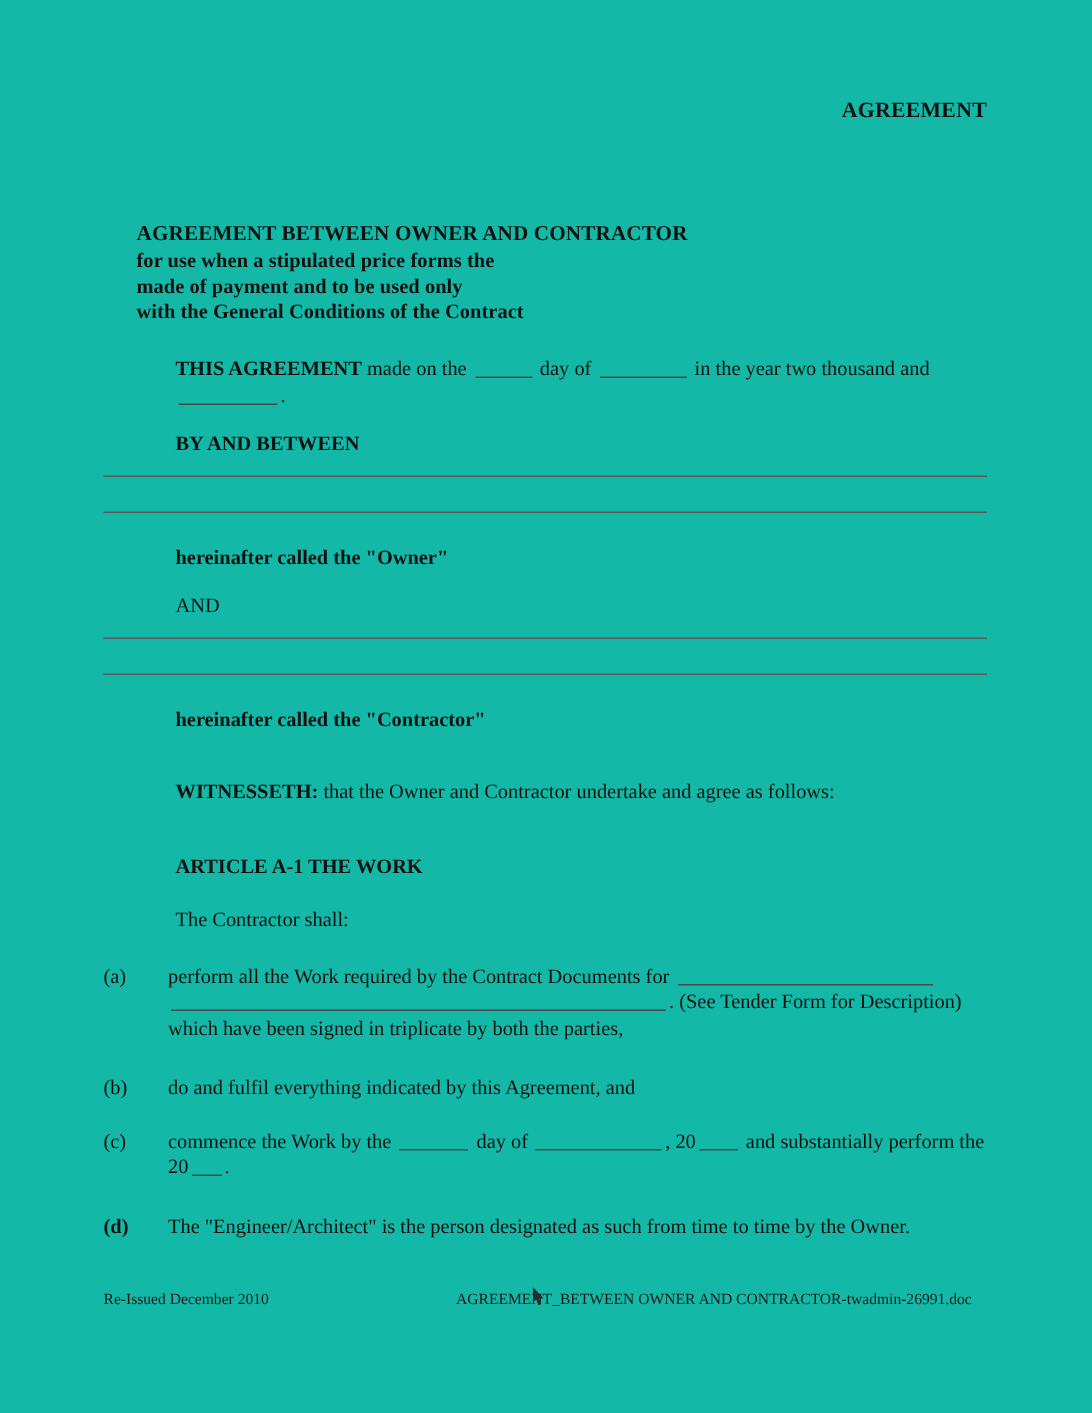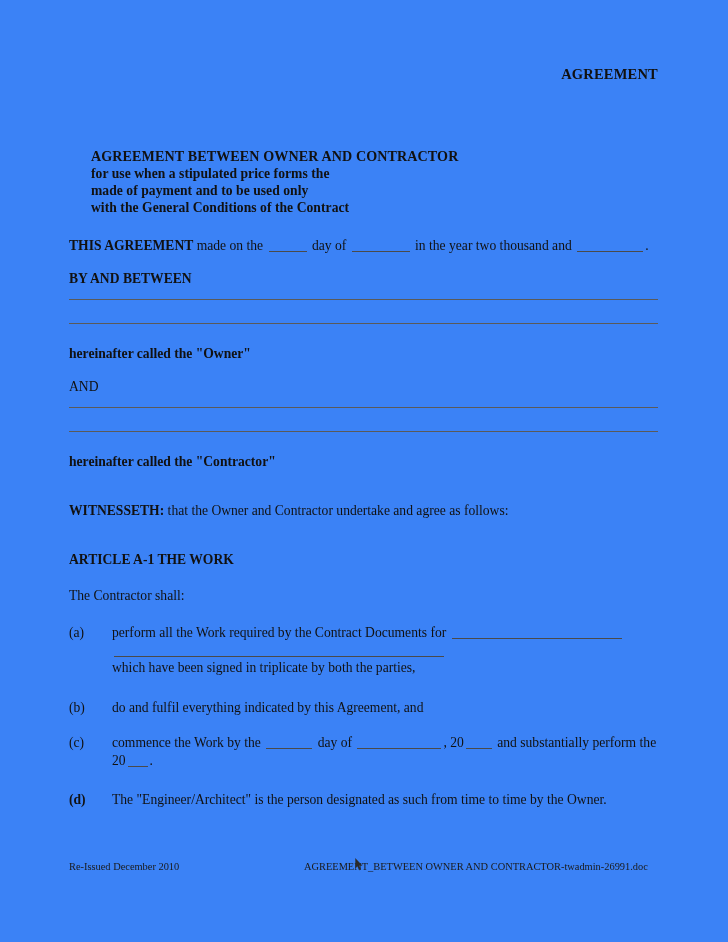--- a/index.html
+++ b/index.html
@@ -14,21 +14,21 @@
     overflow: hidden;
     font-family: "Liberation Serif", "DejaVu Serif", serif;
     color: #111111;
     -webkit-font-smoothing: antialiased;
   }
 
   .page {
     position: relative;
     width: 728px;
     height: 942px;
-    background: #3b82f6;
+    background: #14b8a6;
     box-sizing: border-box;
   }
 
   
   .running-head {
     position: absolute;
     top: 66px;
     left: 69px;
     width: 589px;
     text-align: right;
@@ -53,20 +53,21 @@
     margin-left: 22px;
   }
   .title-block .lead {
     font-size: 14.1px;
     letter-spacing: 0.1px;
   }
 
   .para {
     font-size: 13.6px;
     line-height: 17.5px;
+    margin-left: 48px;
   }
   .para b, .bold { font-weight: bold; }
 
   .sp-before-this   { height: 21px; }
   .sp-before-byand  { height: 15px; }
   .sp-before-rule1  { height: 12px; }
   .sp-before-owner  { height: 21px; }
   .sp-before-and    { height: 15px; }
   .sp-before-rule3  { height: 12px; }
   .sp-before-contr  { height: 21px; }
@@ -215,21 +216,21 @@
 
     <div class="sp-before-shall"></div>
 
     <div class="para">The Contractor shall:</div>
 
     <div class="sp-before-a"></div>
 
     <div class="item">
       <span class="marker">(a)</span>
       <span class="txt"><span>perform all the Work required by the Contract Documents for </span><span class="blank b-desc1"></span></span>
-      <span class="txt"><span class="blank b-desc2"></span></span>
+      <span class="txt"><span class="blank b-desc2"></span><span>. (See Tender Form for Description)</span></span>
       <span class="txt">which have been signed in triplicate by both the parties,</span>
     </div>
 
     <div class="sp-before-b"></div>
 
     <div class="item">
       <span class="marker">(b)</span>
       <span class="txt">do and fulfil everything indicated by this Agreement, and</span>
     </div>
 

